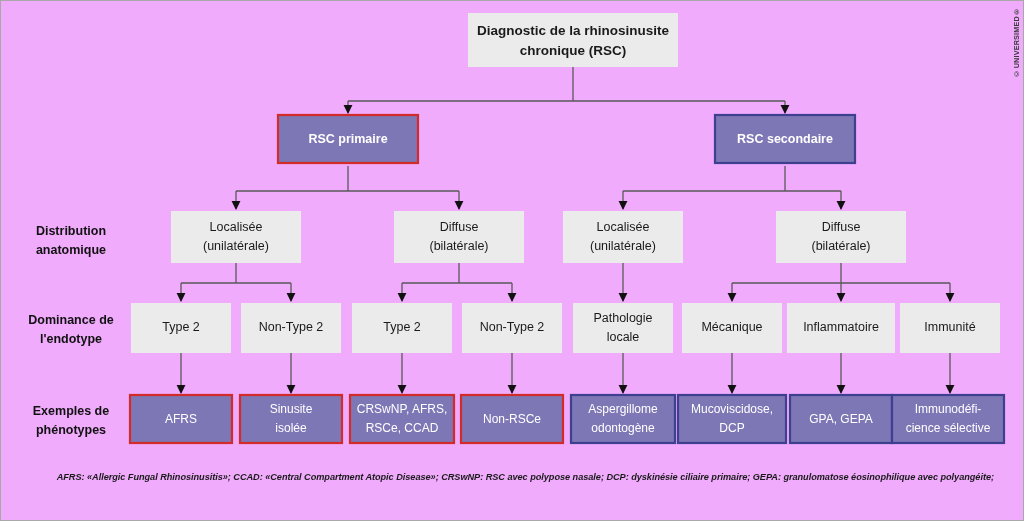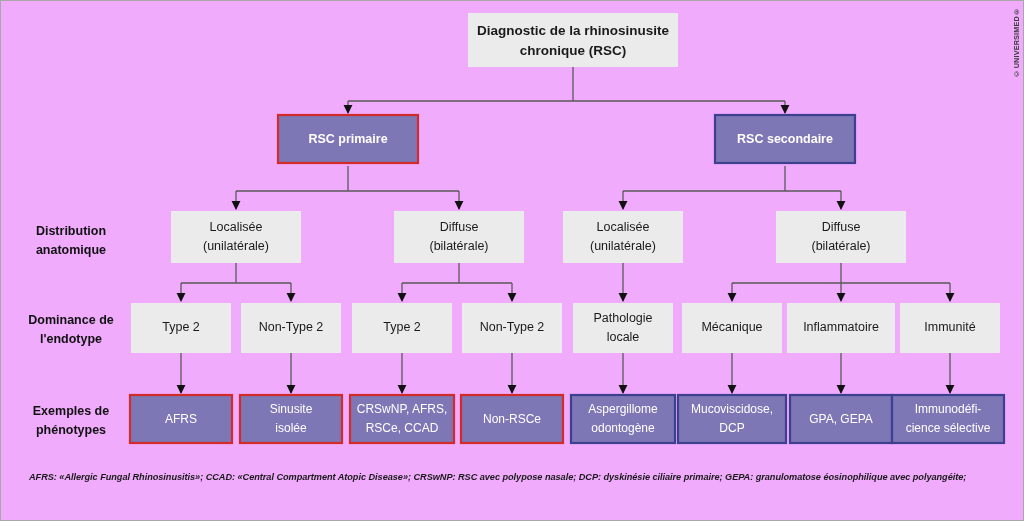--- a/index.html
+++ b/index.html
@@ -77,20 +77,21 @@
     position: absolute;
     left: 28px;
     top: 470px;
     width: 965px;
     font-size: 9.2px;
     font-style: italic;
     font-weight: bold;
     line-height: 1.45;
     color: #1a1a1a;
     letter-spacing: -0.05px;
+    text-align: right;
   }
   .copyright {
     position: absolute;
     right: 2px;
     top: 6px;
     font-size: 7.2px;
     font-weight: bold;
     color: #3a3a3a;
     letter-spacing: 0.2px;
     writing-mode: vertical-rl;

